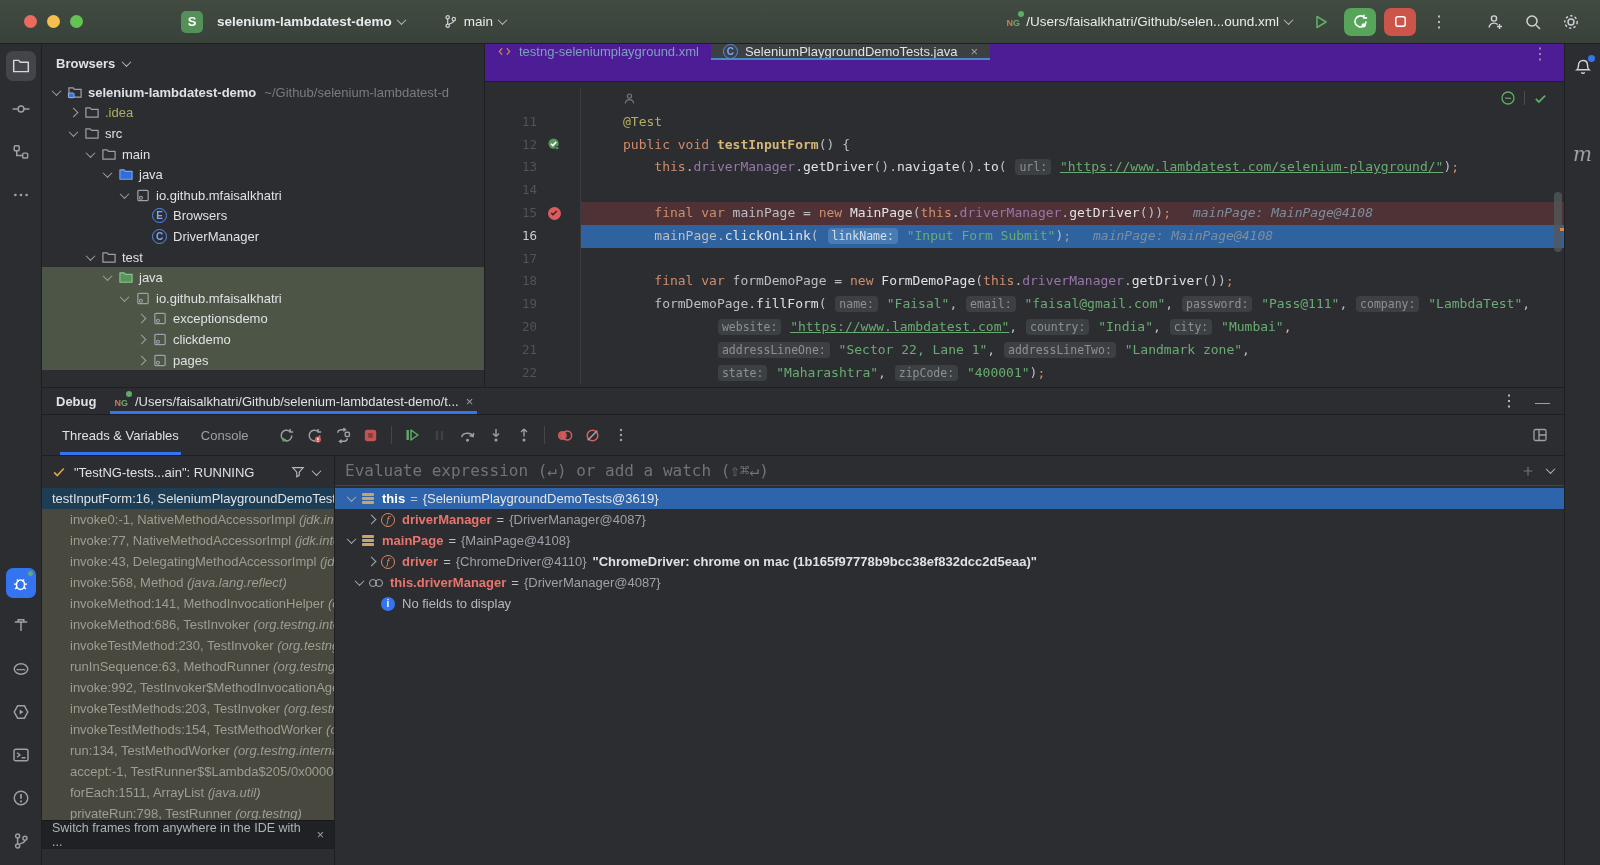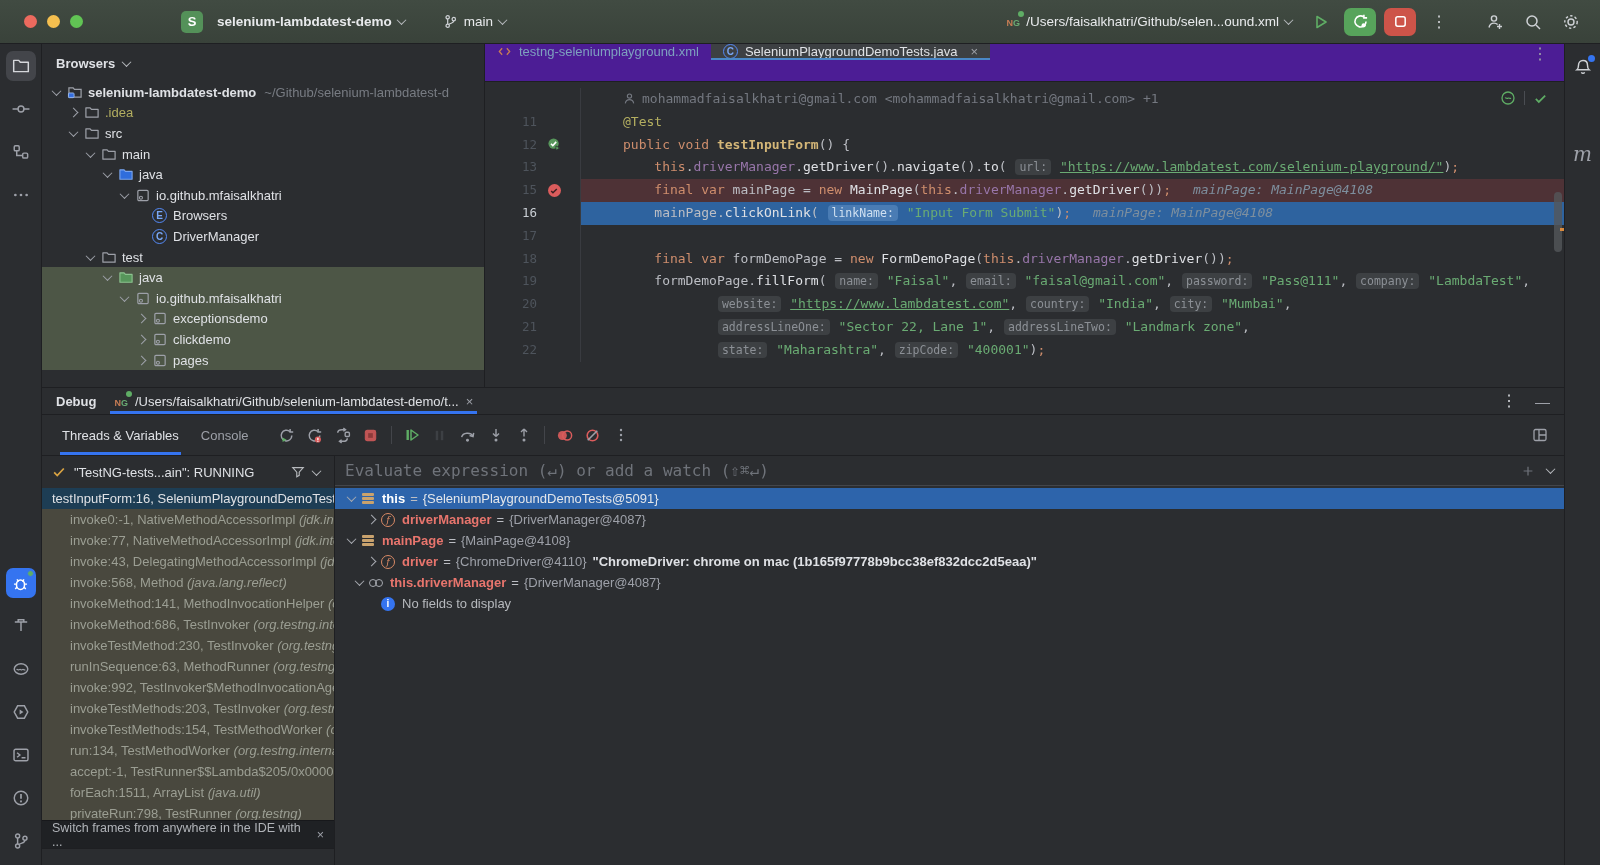--- a/index.html
+++ b/index.html
@@ -490,28 +490,29 @@
               <span class="div"></span>
               <svg width="15" height="15" viewBox="0 0 16 16">
                   <path d="M3 8.5l3.2 3.2L13 5" fill="none" stroke="#5fad65" stroke-width="1.8"></path>
                 </svg>
             </div>
             <div class="scrollthumb"></div>
             <div class="stripe-mark"></div>
           <div class="cline"><span class="gut"><span class="gnum"></span><span class="gico"></span></span><span class="cbody"><span class="blame-ico" style="display: inline-block;"><svg width="13" height="13" viewBox="0 0 16 16">
                       <circle cx="8" cy="5" r="2.6" fill="none" stroke="#747880" stroke-width="1.4"></circle>
                       <path d="M2.8 14c.7-3.2 2.8-4.6 5.2-4.6s4.5 1.4 5.2 4.6" fill="none" stroke="#747880" stroke-width="1.4"></path>
-                    </svg></span><span class="tk-cm">mohammadfaisalkhatri@gmail.com &lt;mohammadfaisalkhatri@gmail.com&gt; +1</span></span></div>
+                    </svg></span></span></div>
               <div class="cline"><span class="gut"><span class="gnum">11</span><span class="gico"></span></span><span class="cbody"><span class="tk-a">@Test</span></span></div>
               <div class="cline"><span class="gut"><span class="gnum">12</span><span class="gico"><svg width="15" height="15" viewBox="0 0 16 16">
                       <circle cx="7" cy="7" r="5.5" fill="#57965b"></circle>
                       <path d="M4.2 7.2l2 2 3.6-4" fill="none" stroke="#fff" stroke-width="1.6"></path>
                       <path d="M9.5 9.5l4 2.3-4 2.3z" fill="#5fad65" stroke="#2b2d30" stroke-width=".8"></path>
                     </svg></span></span><span class="cbody"><span class="tk-k">public void </span><span class="tk-m">testInputForm</span><span class="tk-p">() {</span></span></div>
               <div class="cline"><span class="gut"><span class="gnum">13</span><span class="gico"></span></span><span class="cbody"><span class="tk-p">    </span><span class="tk-k">this</span><span class="tk-p">.</span><span class="tk-f">driverManager</span><span class="tk-p">.</span><span class="tk-c">getDriver</span><span class="tk-p">().</span><span class="tk-c">navigate</span><span class="tk-p">().</span><span class="tk-c">to</span><span class="tk-p">( </span><span class="pill">url:</span><span class="tk-p"> </span><span class="tk-u">"https://www.lambdatest.com/selenium-playground/"</span><span class="tk-p">)</span><span class="tk-sc">;</span></span></div>
+              <div class="cline"><span class="gut"><span class="gnum">14</span><span class="gico"></span></span><span class="cbody"></span></div>
               <div class="cline bp"><span class="gut"><span class="gnum">15</span><span class="gico"><span class="bpico"><svg width="8" height="8" viewBox="0 0 10 10">
                         <path d="M1.5 5l2.2 2.2L8.5 2.5" fill="none" stroke="#3b1f22" stroke-width="1.8"></path>
                       </svg></span></span></span><span class="cbody"><span class="tk-p">    </span><span class="tk-k">final var </span><span class="tk-p">mainPage</span><span class="tk-p"> = </span><span class="tk-k">new </span><span class="tk-c">MainPage</span><span class="tk-p">(</span><span class="tk-k">this</span><span class="tk-p">.</span><span class="tk-f">driverManager</span><span class="tk-p">.</span><span class="tk-c">getDriver</span><span class="tk-p">())</span><span class="tk-sc">;</span><span class="dbghint">mainPage: MainPage@4108</span></span></div>
               <div class="cline exec"><span class="gut"><span class="gnum">16</span><span class="gico"></span></span><span class="cbody"><span class="tk-p">    </span><span class="tk-p">mainPage</span><span class="tk-p">.</span><span class="tk-c">clickOnLink</span><span class="tk-p">( </span><span class="pillb">linkName:</span><span class="tk-p"> </span><span class="tk-s">"Input Form Submit"</span><span class="tk-p">)</span><span class="tk-sc">;</span><span class="dbghint">mainPage: MainPage@4108</span></span></div>
               <div class="cline"><span class="gut"><span class="gnum">17</span><span class="gico"></span></span><span class="cbody"></span></div>
               <div class="cline"><span class="gut"><span class="gnum">18</span><span class="gico"></span></span><span class="cbody"><span class="tk-p">    </span><span class="tk-k">final var </span><span class="tk-p">formDemoPage</span><span class="tk-p"> = </span><span class="tk-k">new </span><span class="tk-c">FormDemoPage</span><span class="tk-p">(</span><span class="tk-k">this</span><span class="tk-p">.</span><span class="tk-f">driverManager</span><span class="tk-p">.</span><span class="tk-c">getDriver</span><span class="tk-p">())</span><span class="tk-sc">;</span></span></div>
               <div class="cline"><span class="gut"><span class="gnum">19</span><span class="gico"></span></span><span class="cbody"><span class="tk-p">    </span><span class="tk-p">formDemoPage</span><span class="tk-p">.</span><span class="tk-c">fillForm</span><span class="tk-p">( </span><span class="pill">name:</span><span class="tk-p"> </span><span class="tk-s">"Faisal"</span><span class="tk-p">, </span><span class="pill">email:</span><span class="tk-p"> </span><span class="tk-s">"faisal@gmail.com"</span><span class="tk-p">, </span><span class="pill">password:</span><span class="tk-p"> </span><span class="tk-s">"Pass@111"</span><span class="tk-p">, </span><span class="pill">company:</span><span class="tk-p"> </span><span class="tk-s">"LambdaTest"</span><span class="tk-p">,</span></span></div>
               <div class="cline"><span class="gut"><span class="gnum">20</span><span class="gico"></span></span><span class="cbody"><span class="tk-p">            </span><span class="pill">website:</span><span class="tk-p"> </span><span class="tk-u">"https://www.lambdatest.com"</span><span class="tk-p">, </span><span class="pill">country:</span><span class="tk-p"> </span><span class="tk-s">"India"</span><span class="tk-p">, </span><span class="pill">city:</span><span class="tk-p"> </span><span class="tk-s">"Mumbai"</span><span class="tk-p">,</span></span></div>
               <div class="cline"><span class="gut"><span class="gnum">21</span><span class="gico"></span></span><span class="cbody"><span class="tk-p">            </span><span class="pill">addressLineOne:</span><span class="tk-p"> </span><span class="tk-s">"Sector 22, Lane 1"</span><span class="tk-p">, </span><span class="pill">addressLineTwo:</span><span class="tk-p"> </span><span class="tk-s">"Landmark zone"</span><span class="tk-p">,</span></span></div>
               <div class="cline"><span class="gut"><span class="gnum">22</span><span class="gico"></span></span><span class="cbody"><span class="tk-p">            </span><span class="pill">state:</span><span class="tk-p"> </span><span class="tk-s">"Maharashtra"</span><span class="tk-p">, </span><span class="pill">zipCode:</span><span class="tk-p"> </span><span class="tk-s">"400001"</span><span class="tk-p">)</span><span class="tk-sc">;</span></span></div>
@@ -713,21 +714,21 @@
                   </span>
                   <span class="vico">
                     <span class="stackico">
                       <i></i>
                       <i></i>
                       <i></i>
                     </span>
                   </span>
                   <span class="vname">this</span>
                   <span class="veq">=</span>
-                  <span class="vval">{SeleniumPlaygroundDemoTests@5091}</span>
+                  <span class="vval">{SeleniumPlaygroundDemoTests@3619}</span>
                 </div>
                 <div class="vrow" style="padding-left: 28px;">
                   <span class="chvbox">
                     <span class="chv right"></span>
                   </span>
                   <span class="vico">
                     <span class="fldico">f</span>
                   </span>
                   <span class="vname">driverManager</span>
                   <span class="veq">=</span>

